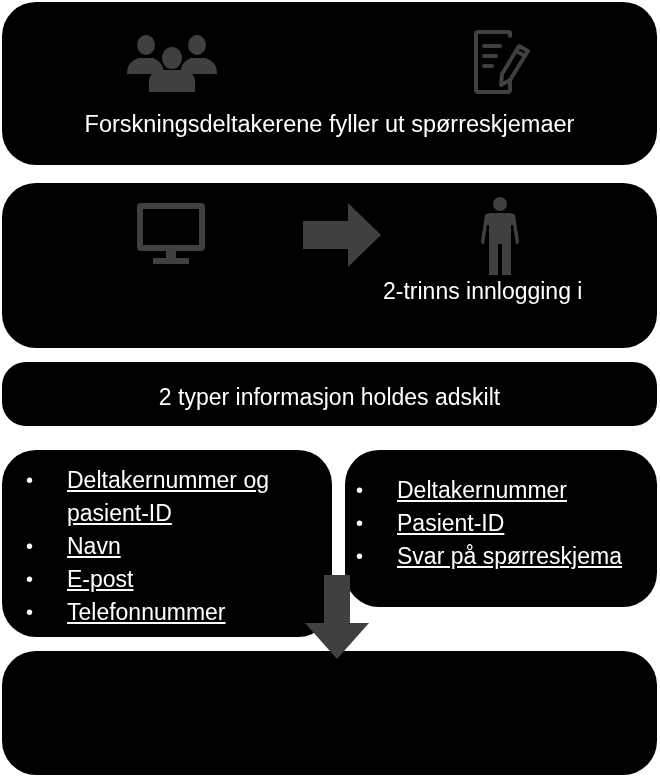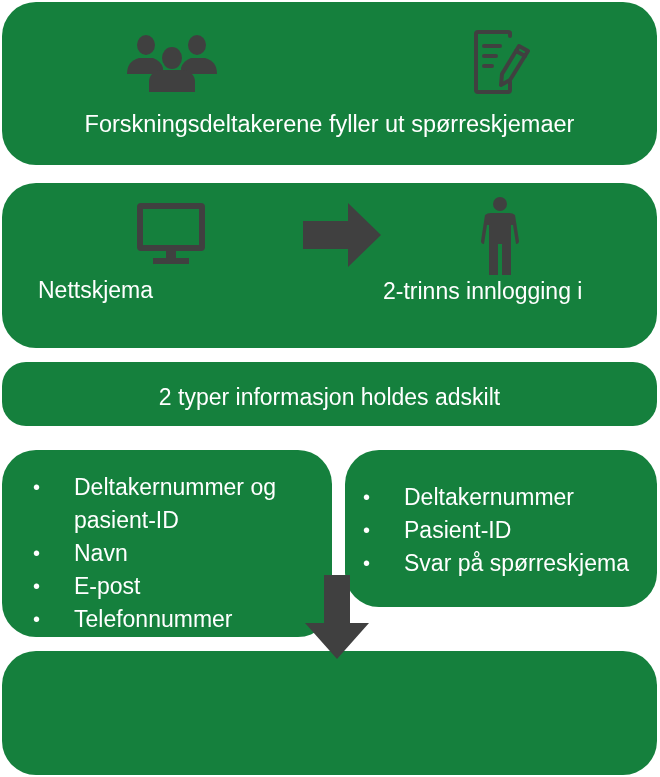--- a/index.html
+++ b/index.html
@@ -1,22 +1,22 @@
 <!DOCTYPE html>
 <html><head>
 <meta charset="utf-8">
 <style>
   html, body { margin: 0; padding: 0; background: #ffffff; }
   body { width: 660px; height: 777px; position: relative; overflow: hidden;
          font-family: "Liberation Sans", "DejaVu Sans", sans-serif; color: #ffffff; }
-  .box { position: absolute; background: #15803d; border-radius: 34px; }
+  .box { position: absolute; background: #000000; border-radius: 34px; }
   .txt { position: absolute; font-size: 23px; line-height: 33px; color: #fff; }
   .center { text-align: center; }
   .icon { position: absolute; }
-  ul.bl { list-style: none; margin: 7px; padding: 0; position: absolute; }
+  ul.bl { list-style: none; margin: 0; padding: 0; position: absolute; text-decoration: underline; }
   ul.bl li { position: relative; padding-left: 41px; font-size: 23px; line-height: 33px; }
   ul.bl li::before { content: "•"; position: absolute; left: 0; top: 0; font-size: 20px; }
 </style>
 </head>
 <body>
 
 <div class="box" style="left:2px; top:2px; width:655px; height:163px;">
   <svg class="icon" style="left:125px; top:32px;" width="90" height="58" viewBox="0 0 90 58">
     <g fill="#404040">
       <ellipse cx="19" cy="11" rx="9" ry="10"></ellipse>
@@ -51,21 +51,20 @@
   <svg class="icon" style="left:301px; top:20px;" width="78" height="64" viewBox="0 0 78 64">
     <path d="M0 18 L45 18 L45 0 L78 32 L45 64 L45 46 L0 46 Z" fill="#404040"></path>
   </svg>
   <svg class="icon" style="left:477px; top:14px;" width="42" height="78" viewBox="0 0 42 78">
     <g fill="#404040">
       <circle cx="21" cy="7" r="7"></circle>
       <path d="M6 18 Q8 16 12 16 L30 16 Q34 16 36 18 L40 44 Q40 47 37 47 L34 28 L32 28 L32 78 L23 78 L23 47 L19 47 L19 78 L10 78 L10 28 L8 28 L5 47 Q2 47 2 44 Z"></path>
     </g>
   </svg>
   <div class="txt" style="left:36px; top:91px; width:300px;">
-    <div>Nettskjema</div>
   </div>
   <div class="txt" style="left:381px; top:92px; width:270px;">
     <div>2-trinns innlogging i</div>
   </div>
 </div>
 
 <div class="box" style="left:2px; top:362px; width:655px; height:64px; border-radius:24px;">
   <div class="txt center" style="left:0; top:19px; width:655px;">2 typer informasjon holdes adskilt</div>
 </div>
 

